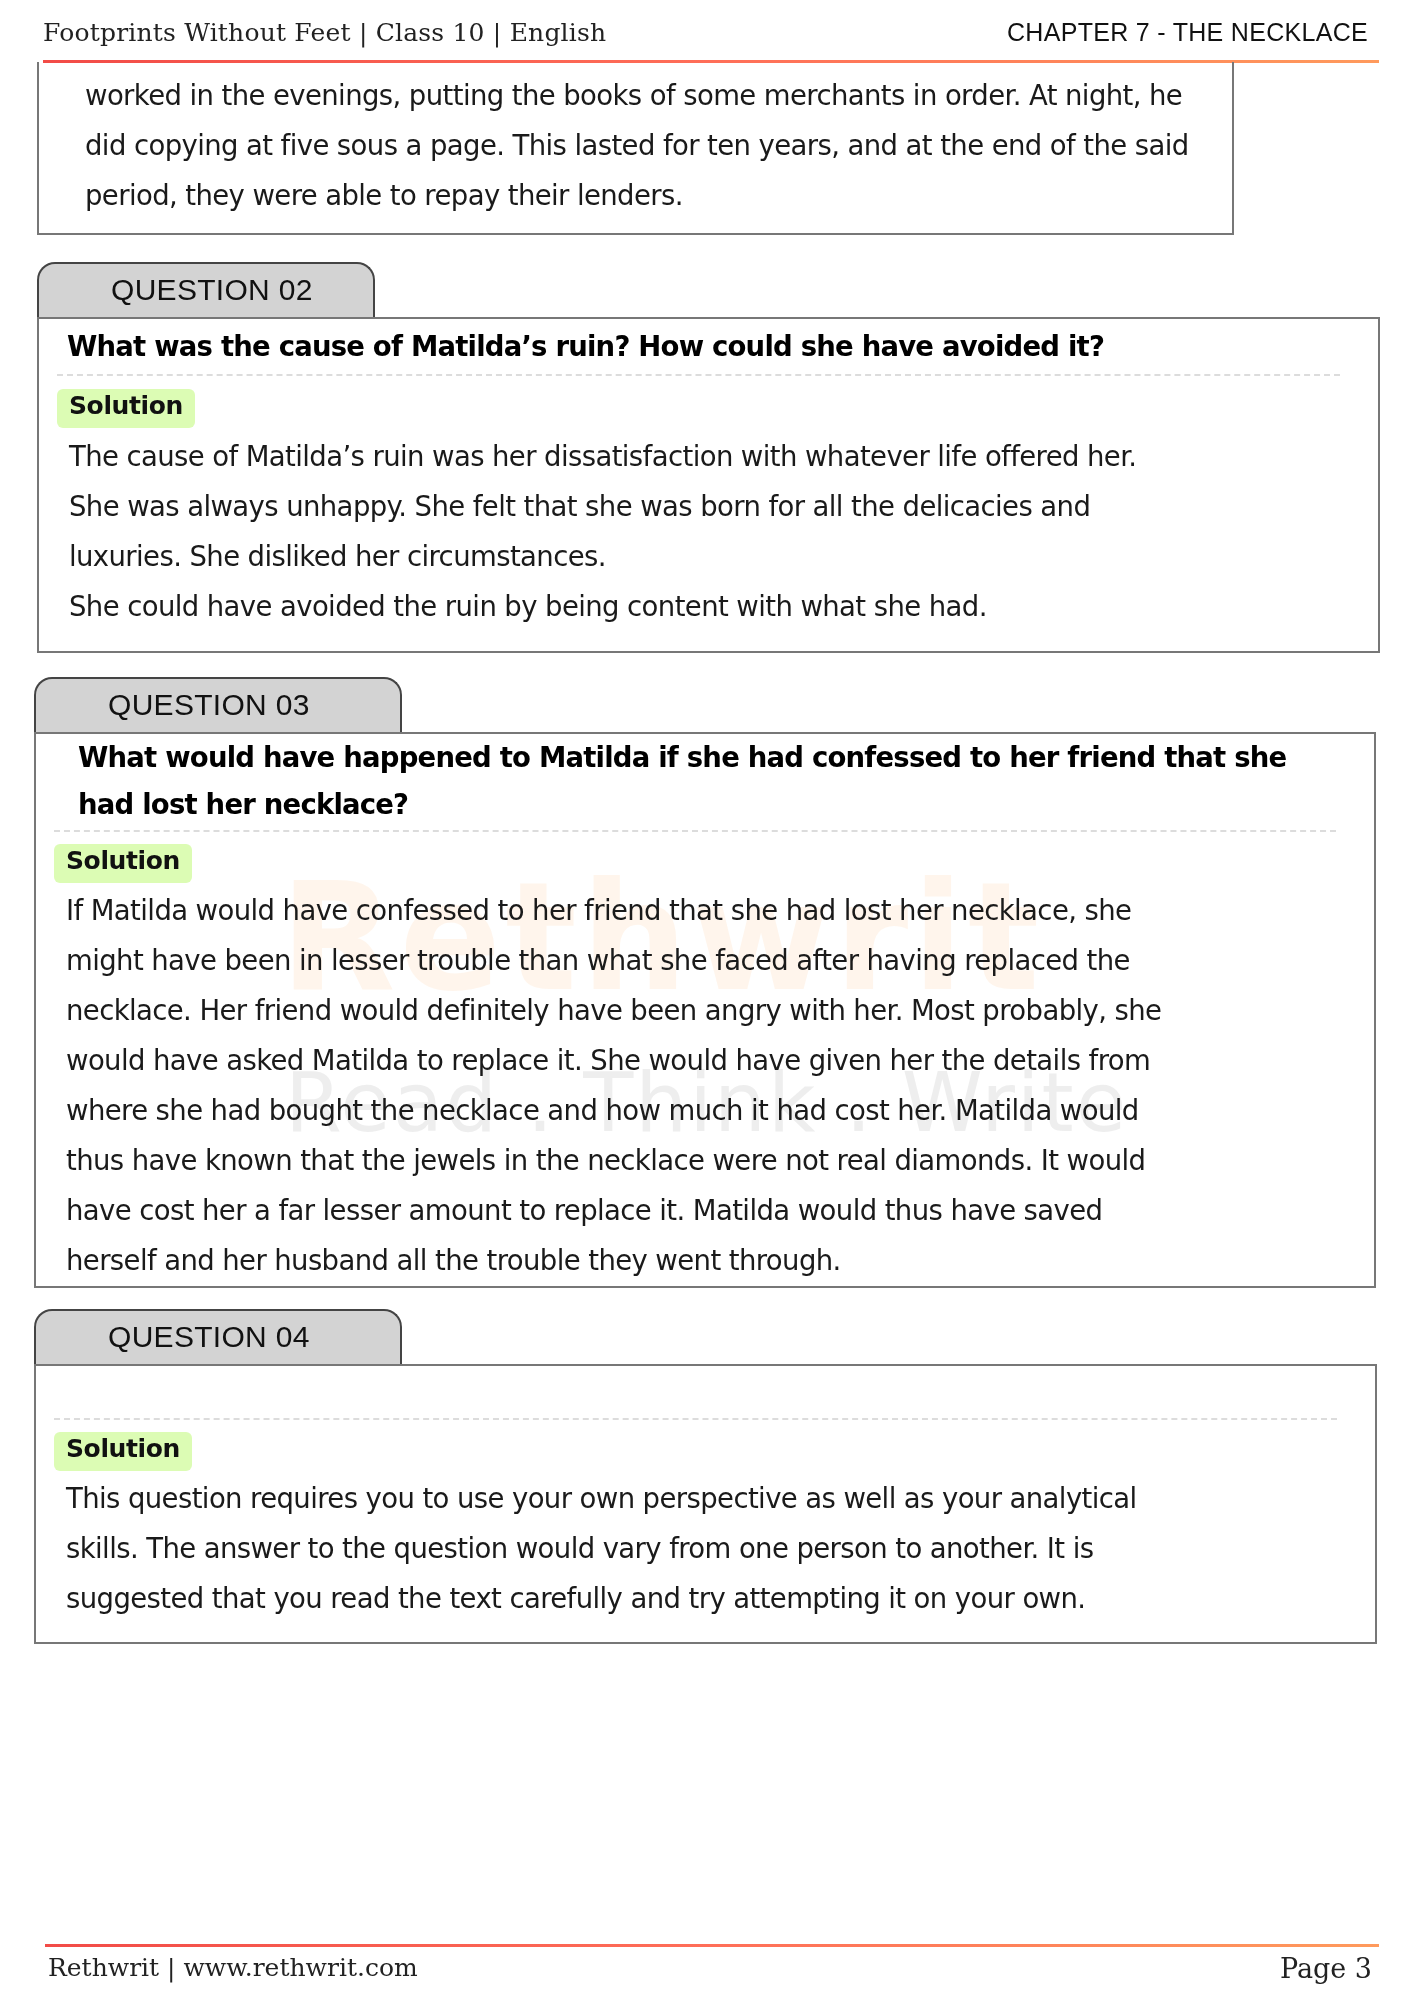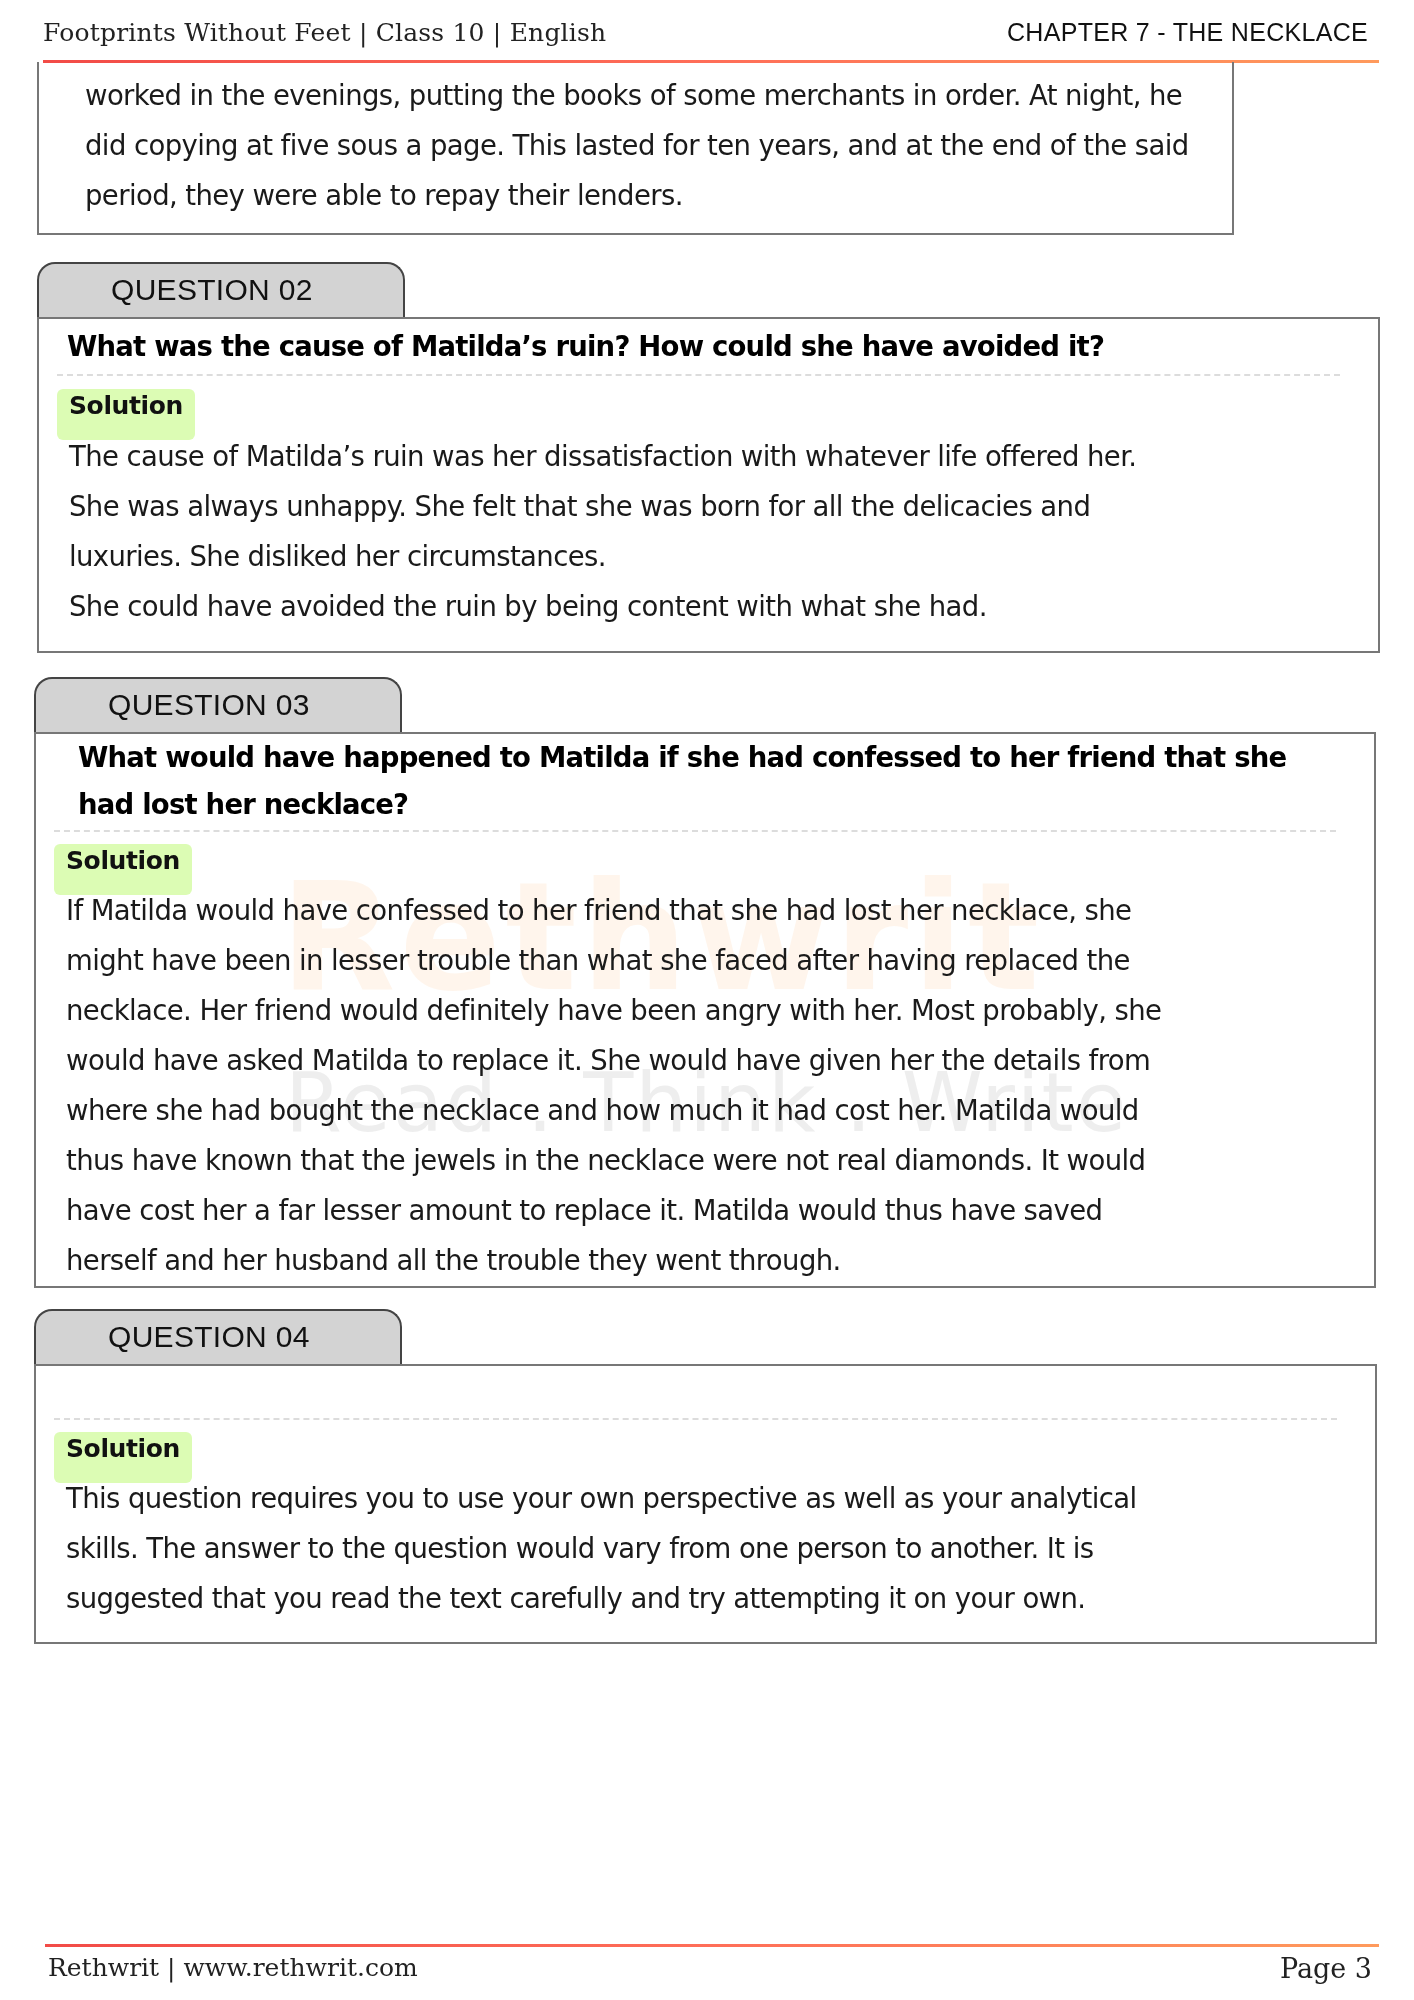--- a/index.html
+++ b/index.html
@@ -40,21 +40,21 @@
     font-family: "DejaVu Sans", "Liberation Sans", sans-serif;
     font-weight: bold; font-size: 27.5px; line-height: 47px; color: #000;
     letter-spacing: -0.8px;
   }
   .dash {
     height: 0; border-top: 2px dashed #dcdcdc;
   }
   .sol-badge {
     display: inline-block; background: #dcfcb4; border-radius: 6px;
     font-family: "DejaVu Sans", "Liberation Sans", sans-serif; font-weight: bold;
-    font-size: 25px; color: #111; padding: 2px 12px 19px 12px; line-height: 30px;
+    font-size: 25px; color: #111; padding: 2px 12px 7px 12px; line-height: 30px;
     letter-spacing: -0.4px;
   }
 
   .watermark1 {
     position: absolute; left: 280px; top: 850px;
     font-family: "DejaVu Sans", sans-serif; font-weight: bold;
     font-size: 150px; color: rgba(255, 200, 150, 0.18); letter-spacing: 4px;
     pointer-events: none; white-space: nowrap;
   }
   .watermark2 {
@@ -91,21 +91,21 @@
 <div class="watermark2">Read . Think . Write</div>
 
 <div class="box" style="left:37px; top:62px; width:1197px; height:173px; border-top:none;text-decoration:underline;">
   <div class="body-text" style="position:absolute; left:46px; top:8px;">
     <span class="line">worked in the evenings, putting the books of some merchants in order. At night, he</span>
     <span class="line">did copying at five sous a page. This lasted for ten years, and at the end of the said</span>
     <span class="line">period, they were able to repay their lenders.</span>
   </div>
 </div>
 
-<div class="tab" style="left:37px; top:262px; width:368px;">QUESTION 02</div>
+<div class="tab" style="left:37px; top:262px; width:338px;">QUESTION 02</div>
 <div class="box" style="left:37px; top:317px; width:1343px; height:336px;">
   <div class="q-text" style="position:absolute; left:28px; top:4px;">
     <span class="line">What was the cause of Matilda’s ruin? How could she have avoided it?</span>
   </div>
   <div class="dash" style="position:absolute; left:18px; right:38px; top:55px;"></div>
   <div style="position:absolute; left:18px; top:70px;">
     <span class="sol-badge">Solution</span>
   </div>
   <div class="body-text" style="position:absolute; left:30px; top:112px;">
     <span class="line">The cause of Matilda’s ruin was her dissatisfaction with whatever life offered her.</span>

